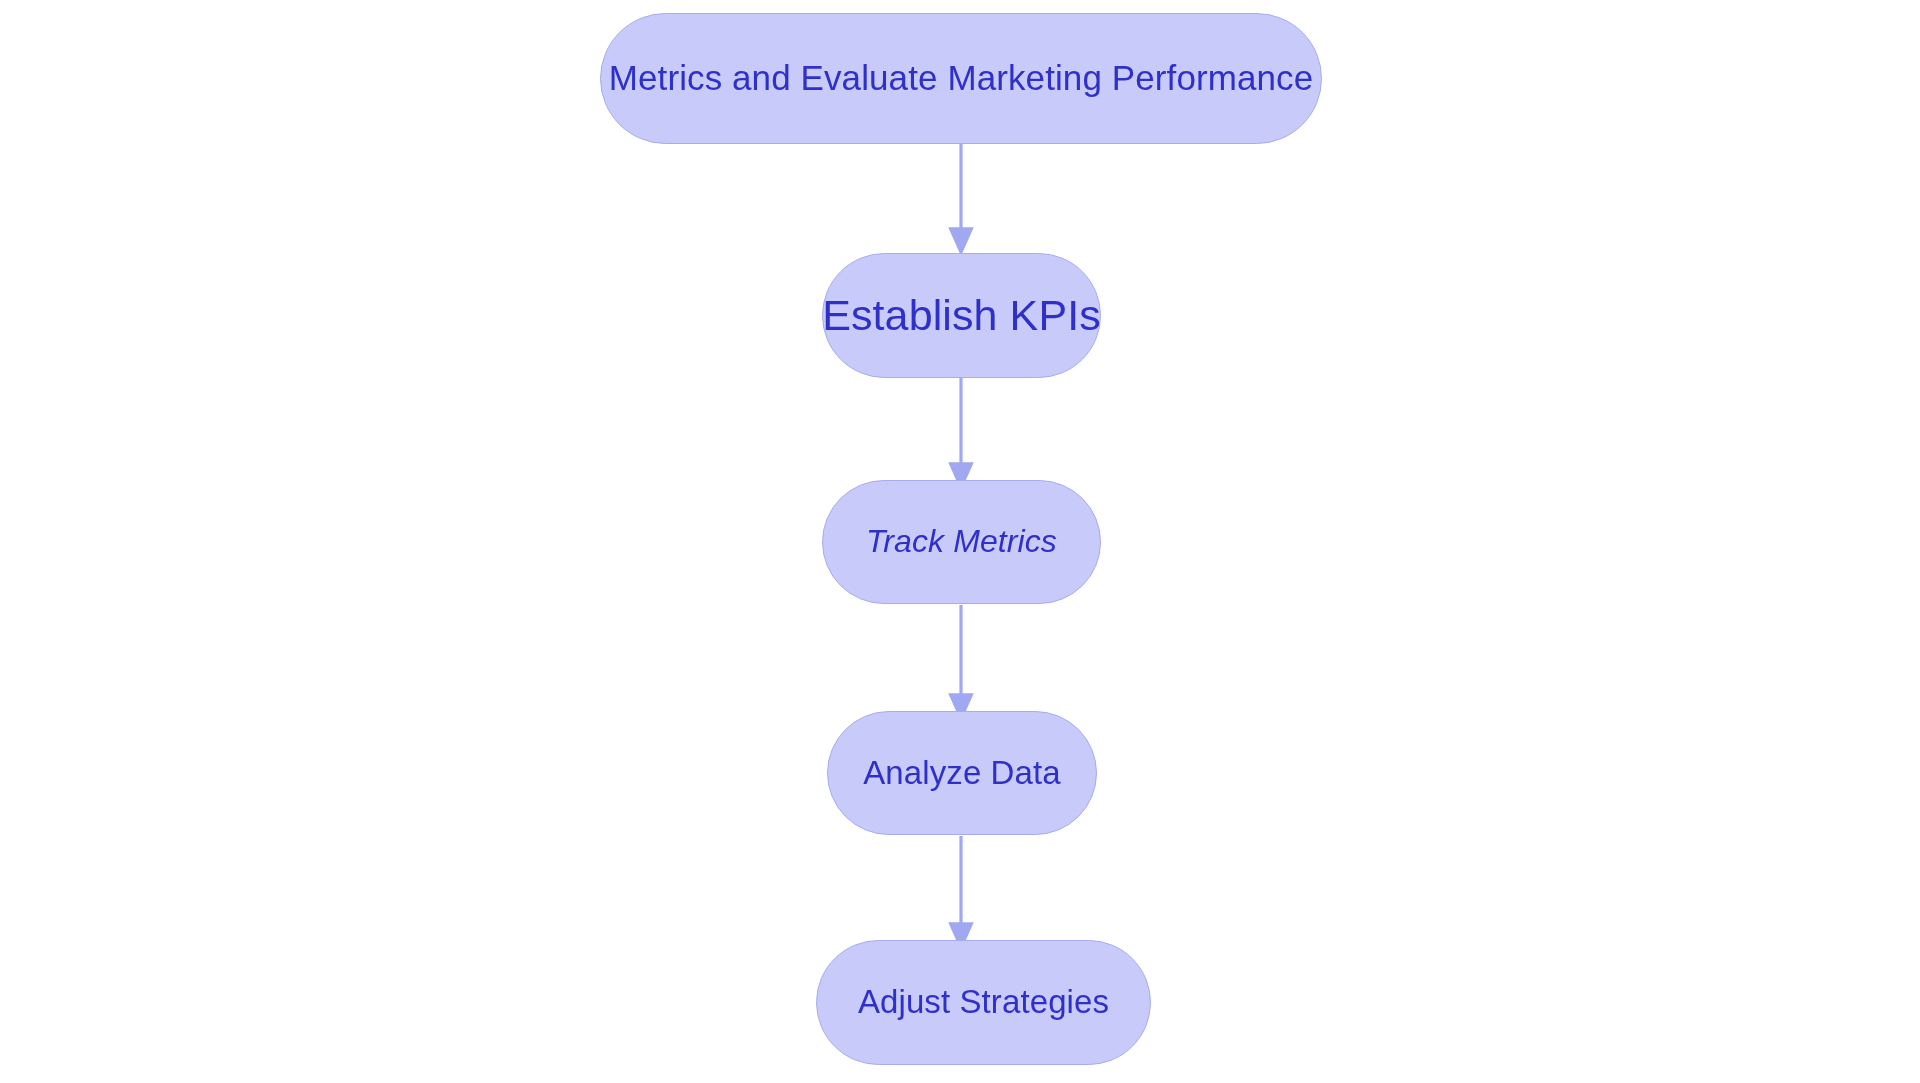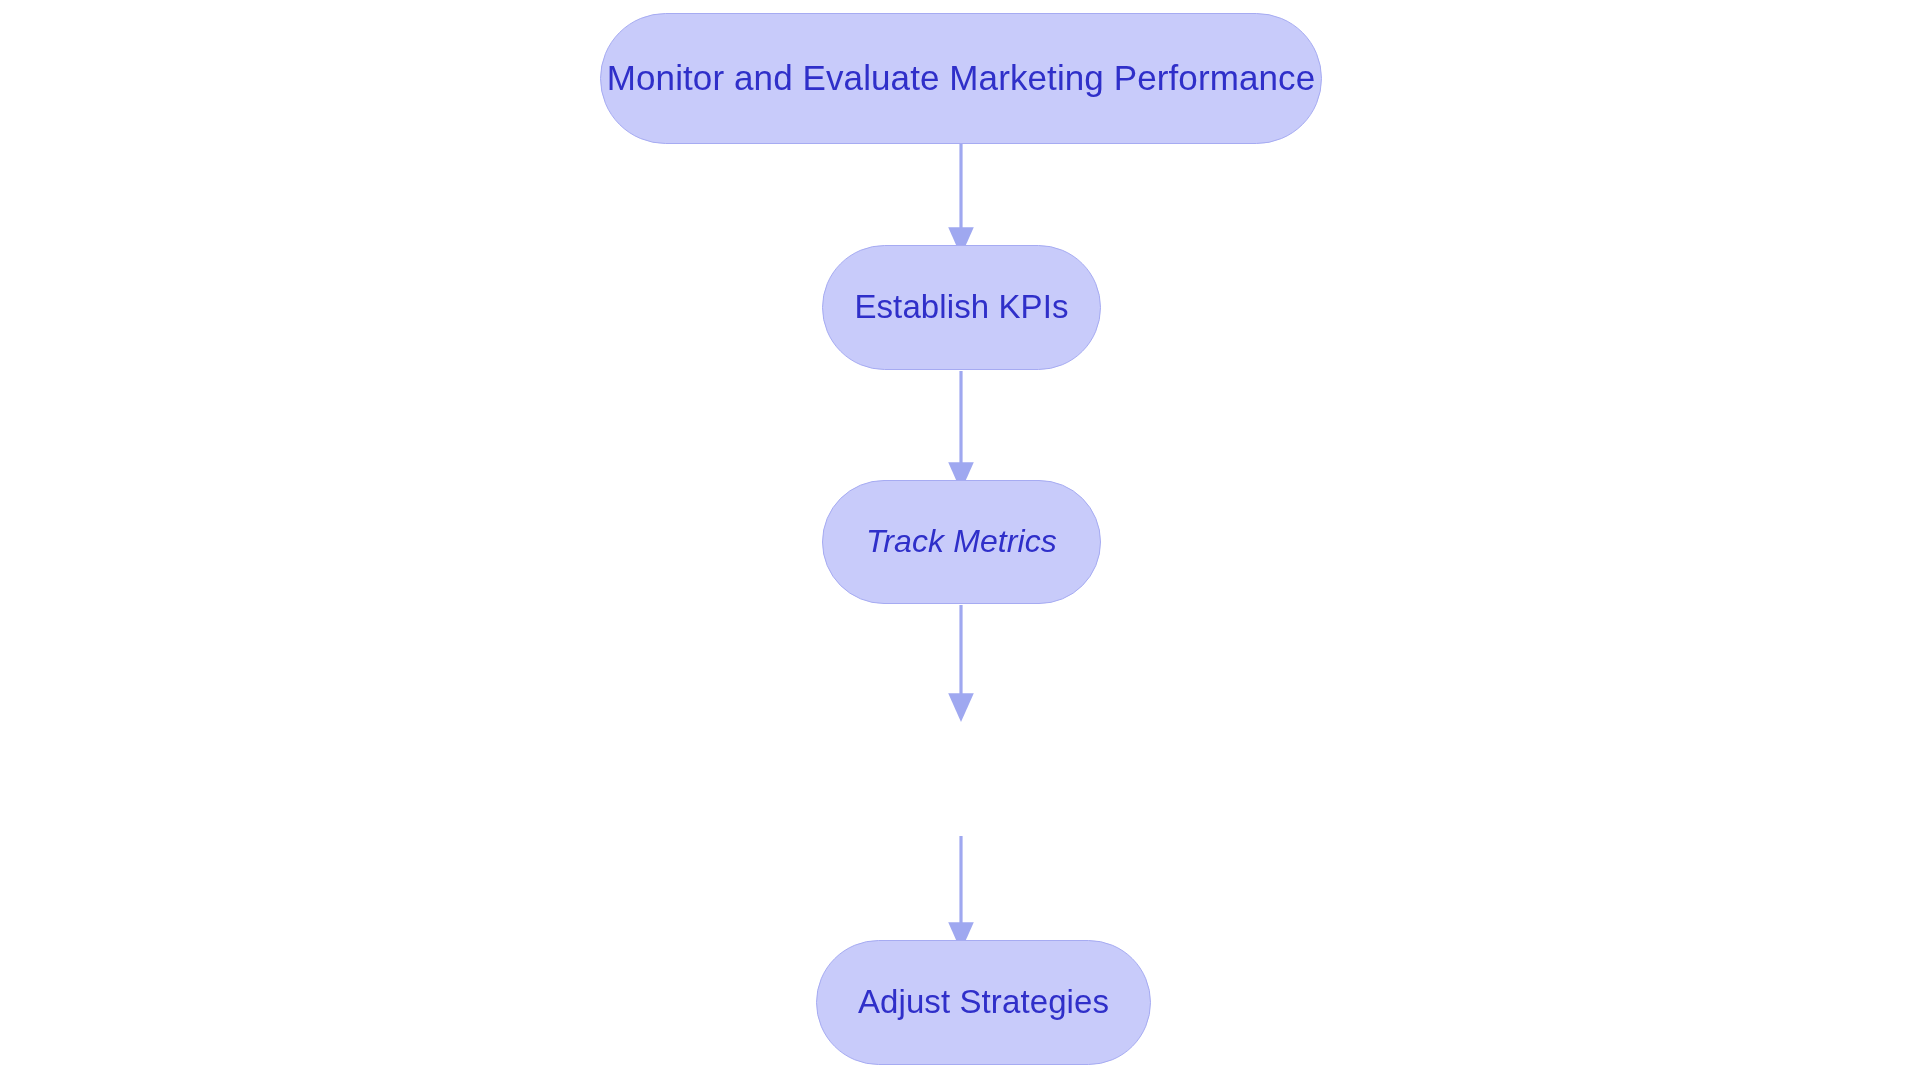--- a/index.html
+++ b/index.html
@@ -57,24 +57,24 @@
   
   .node-root {
     left: 600px;
     top: 13px;
     width: 722px;
     height: 131px;
     font-size: 35px;
   }
   .node-s1 {
     left: 822px;
-    top: 245px;
+    top: 253px;
     width: 279px;
     height: 125px;
-    font-size: 33px;
+    font-size: 43px;
   }
   .node-s2 {
     left: 822px;
     top: 480px;
     width: 279px;
     height: 124px;
     font-size: 32px;
     font-style: italic;
   }
   .node-s3 {
@@ -115,29 +115,32 @@
     <g>
       <line x1="961" y1="605" x2="961" y2="697" stroke="#9fa8f0" stroke-width="3.2" marker-end="url(#arrowhead)"></line>
     </g>
 
     <g>
       <line x1="961" y1="836" x2="961" y2="926" stroke="#9fa8f0" stroke-width="3.2" marker-end="url(#arrowhead)"></line>
     </g>
   </svg>
 
   <div class="node node-root">
-    <span class="node-label">Monitor and Evaluate Marketing Performance</span>
+    <span class="node-label">Metrics and Evaluate Marketing Performance</span>
   </div>
 
   <div class="node node-s1">
     <span class="node-label">Establish KPIs</span>
   </div>
 
   <div class="node node-s2">
     <span class="node-label">Track Metrics</span>
   </div>
 
+  <div class="node node-s3">
+    <span class="node-label">Analyze Data</span>
+  </div>
 
   <div class="node node-s4">
     <span class="node-label">Adjust Strategies</span>
   </div>
 
 </div>
 
 </body></html>

